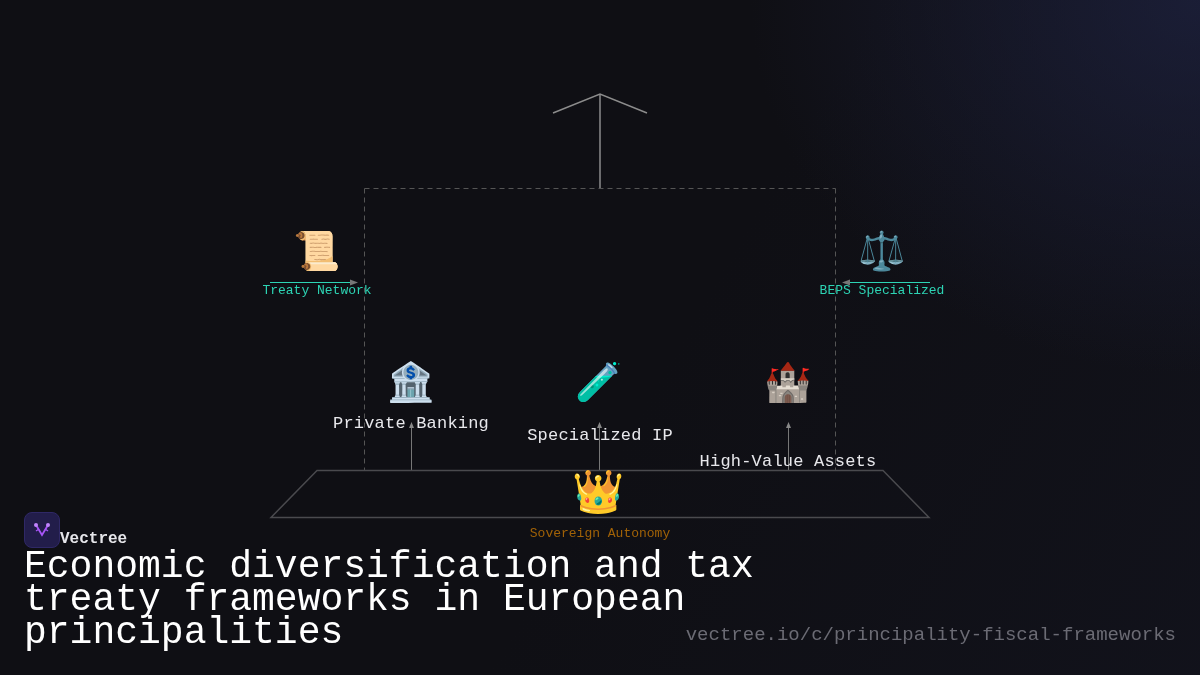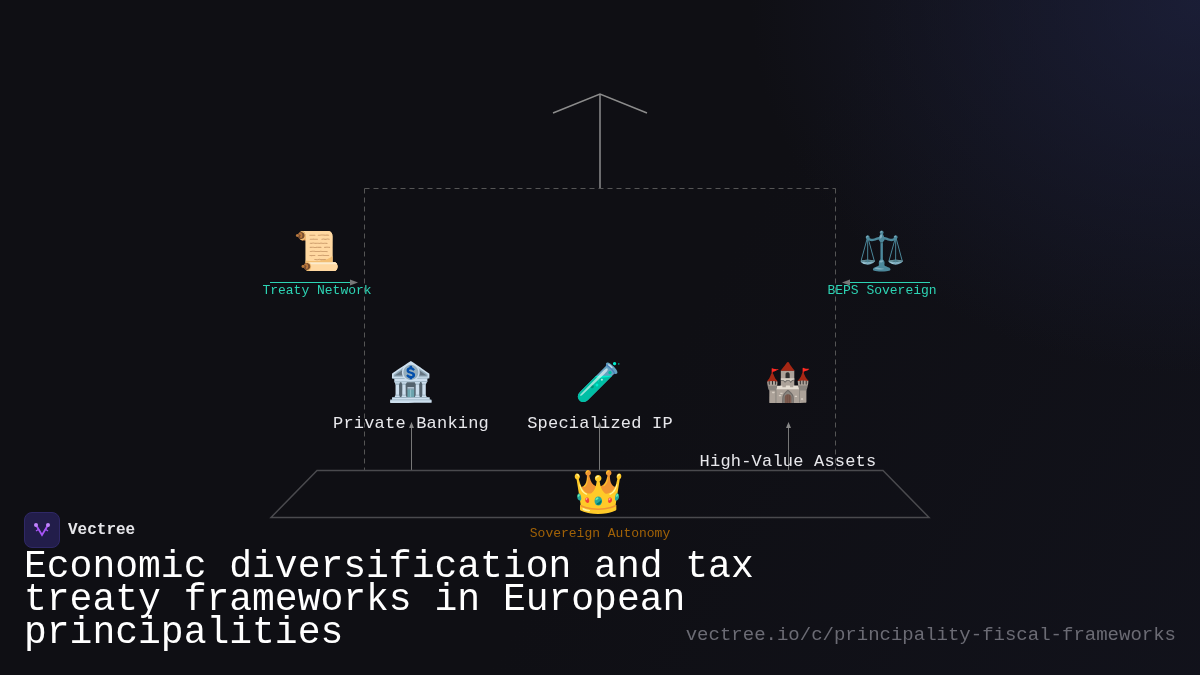--- a/index.html
+++ b/index.html
@@ -25,21 +25,21 @@
   }
   .side-label {
     position:absolute; font-size:13px; color:#2dd4b4; white-space:nowrap;
     transform:translateX(-50%);
   }
   .base-label {
     position:absolute; font-size:13px; color:#a16207; white-space:nowrap;
     transform:translateX(-50%);
   }
   .brand {
-    position:absolute; left:24px; top:512px; display:flex; align-items:center; gap:8px;
+    position:absolute; left:24px; top:512px; display:flex; align-items:flex-end; gap:0;
   }
   .brand-logo {
     width:34px; height:34px; border-radius:8px; background:#221d4a;
     border:1px solid #2f2866; display:flex; align-items:center; justify-content:center;
   }
   .brand-name { font-size:16px; font-weight:bold; color:#e6e6ea; }
   .title {
     position:absolute; left:24px; top:550px; width:760px;
     font-size:38px; line-height:33px; font-weight:normal; color:#ffffff;
     margin:0;
@@ -85,27 +85,27 @@
   </g>
 
   <polygon points="317,470.5 883,470.5 929,517.5 271,517.5" fill="none" stroke="#4a4a4e" stroke-width="1.5"></polygon>
 
 </svg>
 
 <div class="emoji" style="left:287px; top:229px;">📜</div>
 <div class="side-label" style="left:317px; top:283px;">Treaty Network</div>
 
 <div class="emoji" style="left:852px; top:229px;">⚖️</div>
-<div class="side-label" style="left:882px; top:283px;">BEPS Sovereign</div>
+<div class="side-label" style="left:882px; top:283px;">BEPS Specialized</div>
 
 <div class="emoji" style="left:381px; top:360px;">🏦</div>
 <div class="node-label" style="left:411px; top:414px;">Private Banking</div>
 
 <div class="emoji" style="left:569px; top:360px;">🧪</div>
-<div class="node-label" style="left:600px; top:414px;text-align:right;">Specialized IP</div>
+<div class="node-label" style="left:600px; top:426px;text-align:right;">Specialized IP</div>
 
 <div class="emoji" style="left:758px; top:360px;">🏰</div>
 <div class="node-label" style="left:788px; top:414px;margin-top:38px;">High-Value Assets</div>
 
 <div class="emoji" style="left:569px; top:470px; font-size:42px;">👑</div>
 <div class="base-label" style="left:600px; top:526px;">Sovereign Autonomy</div>
 
 <div class="brand">
   <div class="brand-logo">
     <svg width="20" height="20" viewBox="0 0 20 20">

